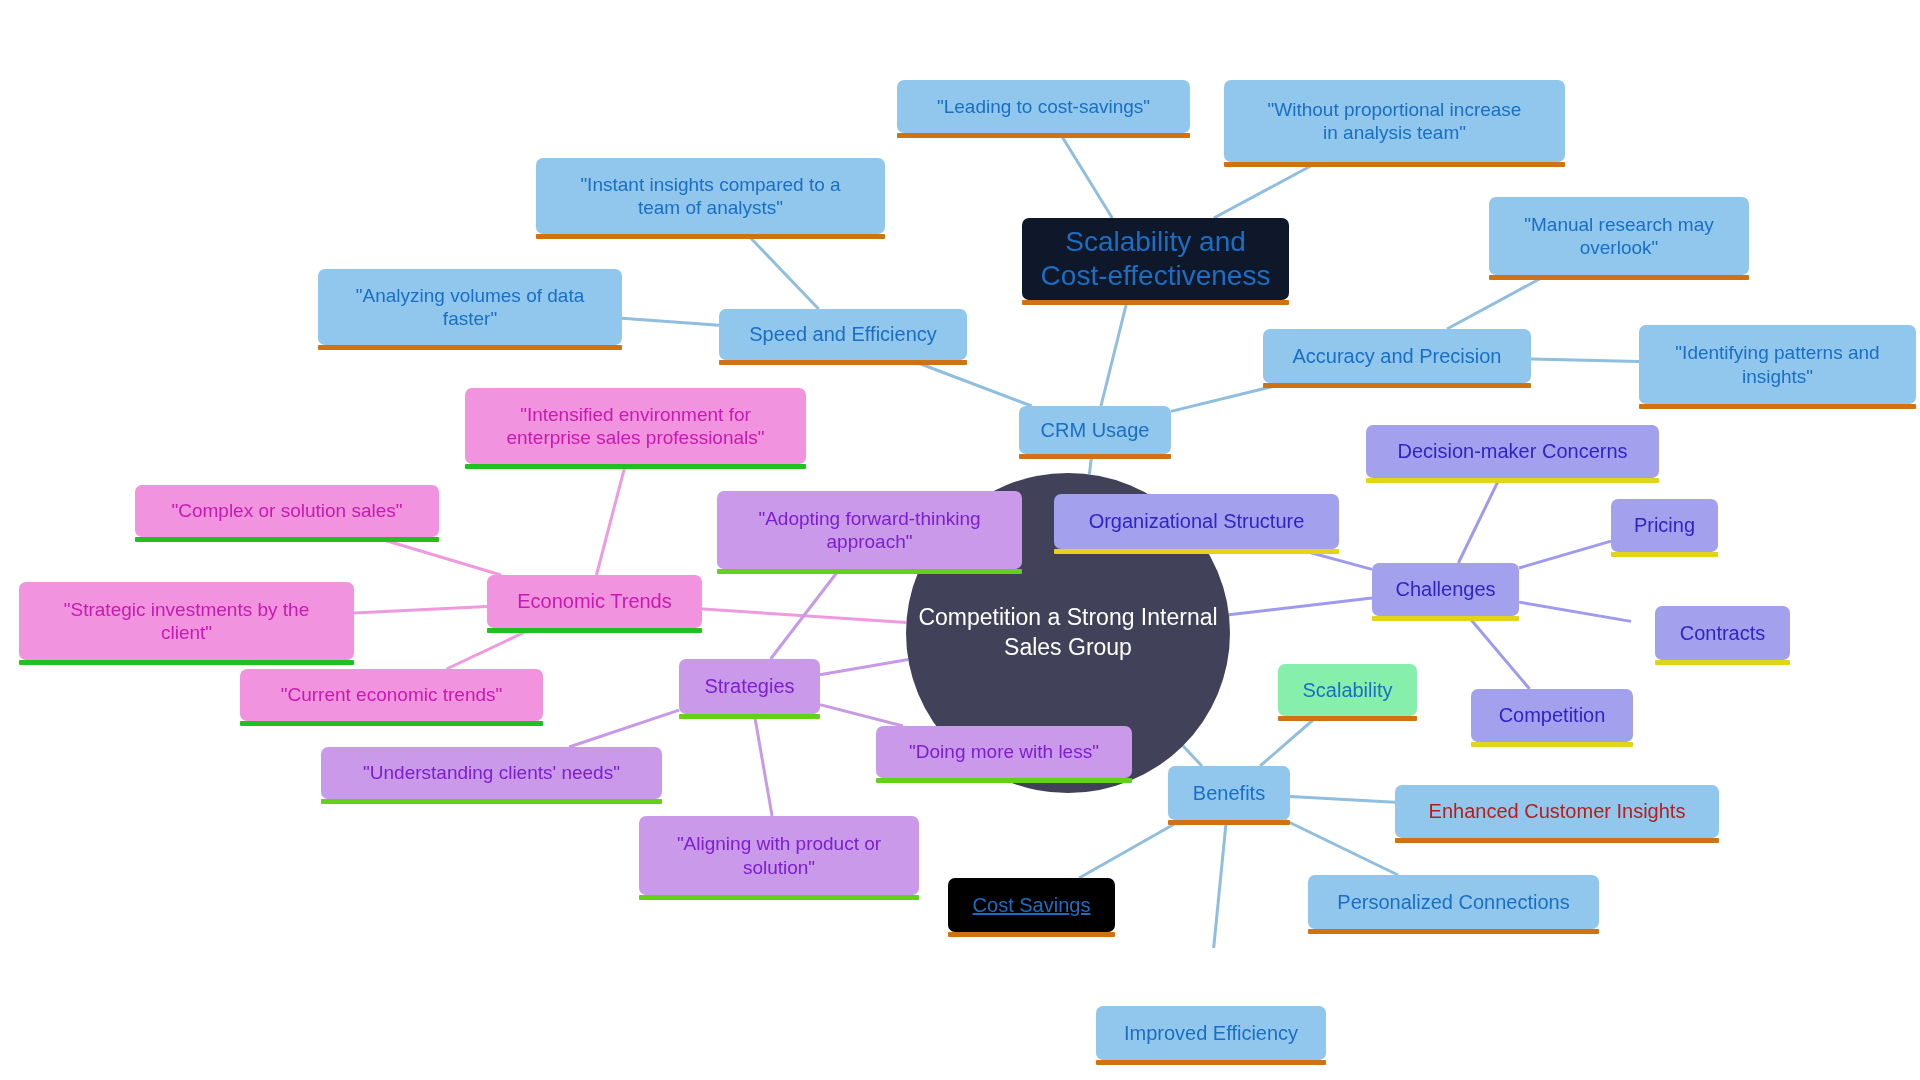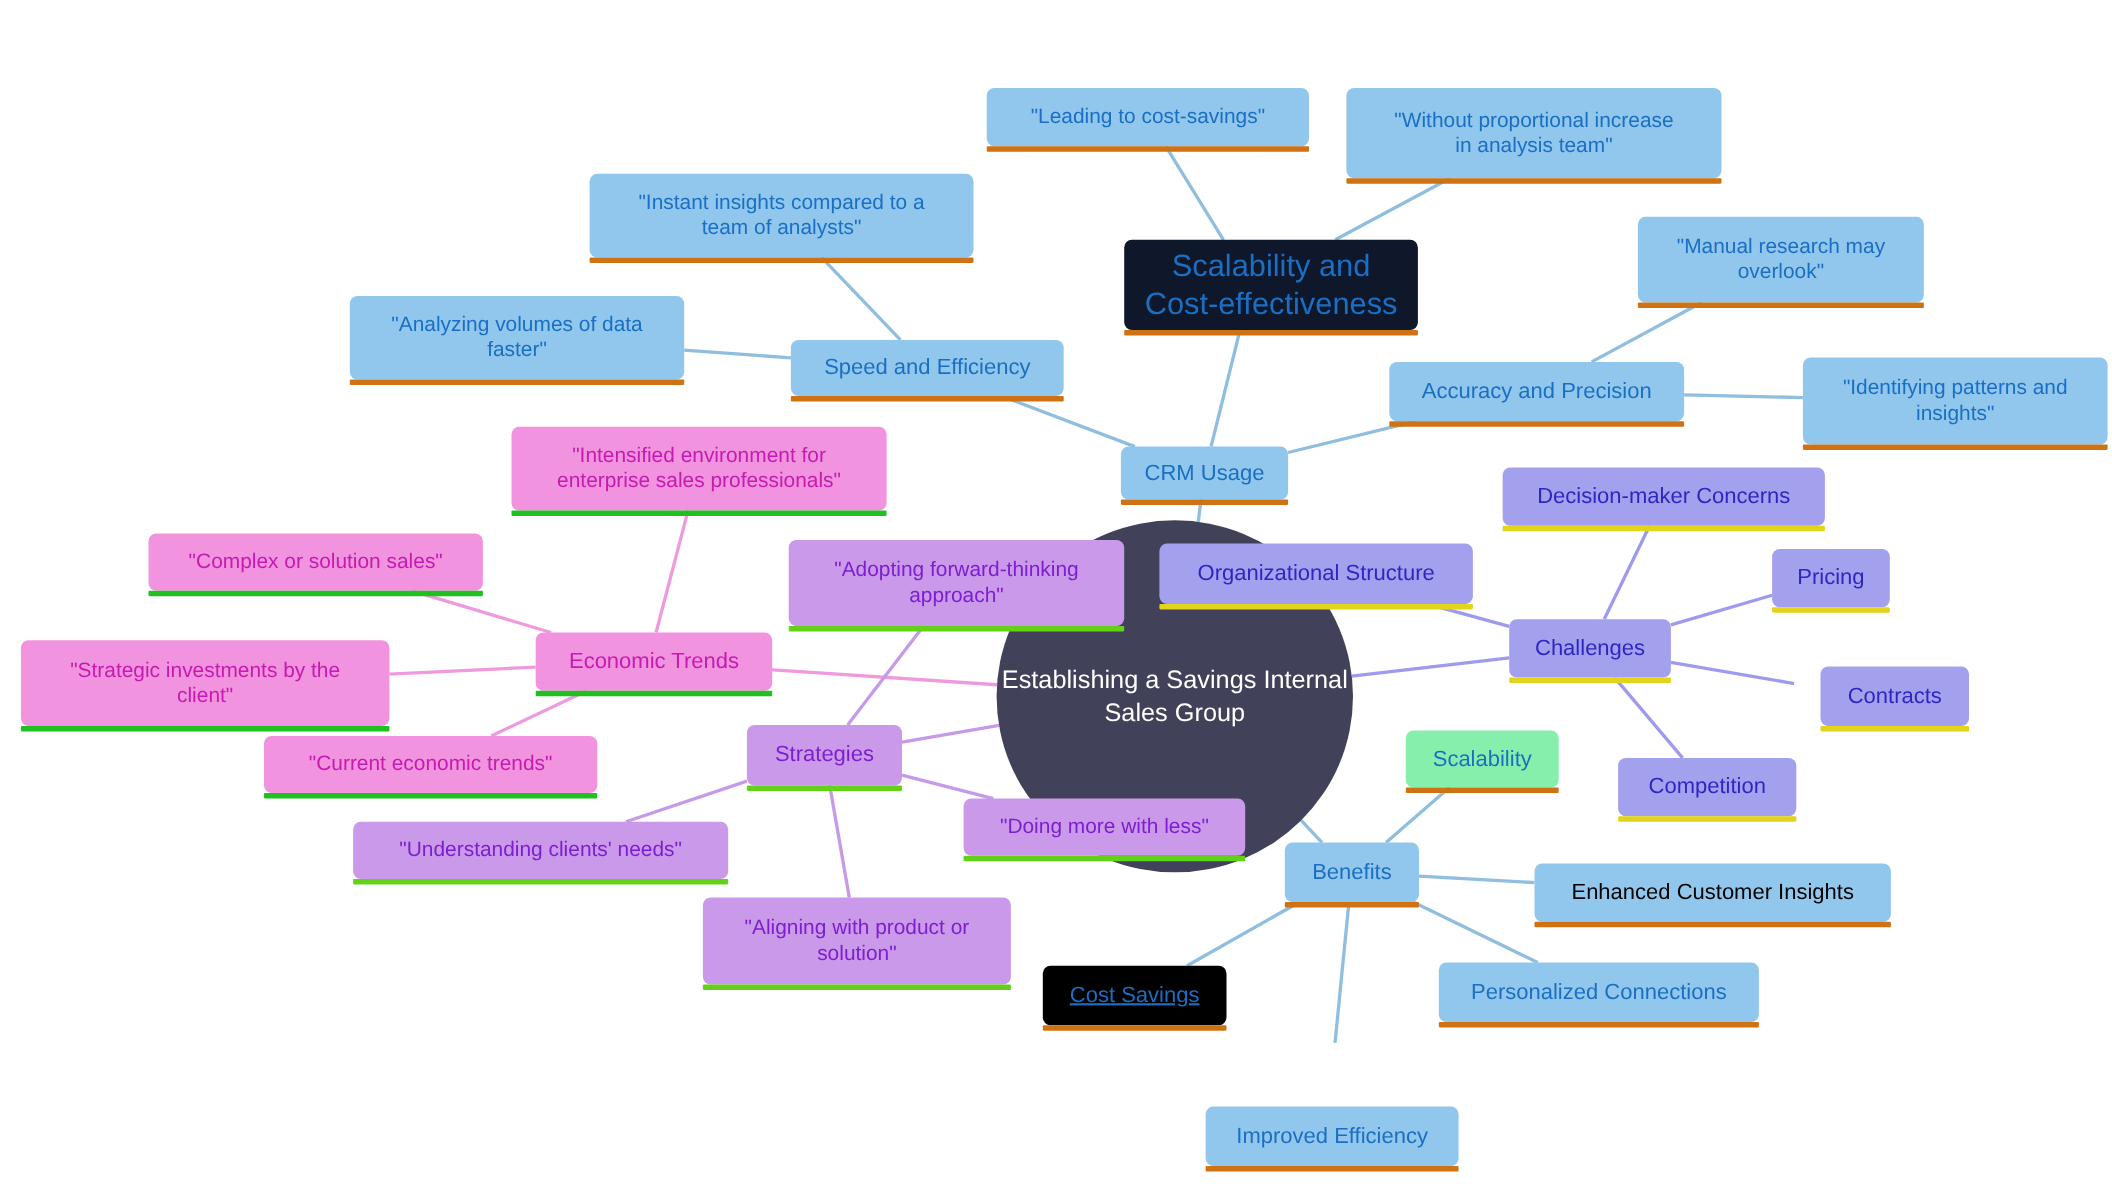--- a/index.html
+++ b/index.html
@@ -89,21 +89,21 @@
       <line x1="500.9226519337017" y1="575" x2="373.9060773480663" y2="537" stroke="#ef9ade" stroke-width="3"></line>
       <line x1="487" y1="606.4596774193549" x2="354" y2="612.8951612903226" stroke="#ef9ade" stroke-width="3"></line>
       <line x1="533.3823529411765" y1="628" x2="446.55882352941177" y2="669" stroke="#ef9ade" stroke-width="3"></line>
       <line x1="908.238206089522" y1="659.504660268498" x2="820" y2="674.657770800628" stroke="#c79ae8" stroke-width="3"></line>
       <line x1="770.5862619808306" y1="659" x2="839.5958466453674" y2="569" stroke="#c79ae8" stroke-width="3"></line>
       <line x1="820" y1="704.6444007858546" x2="902.9770992366413" y2="726" stroke="#c79ae8" stroke-width="3"></line>
       <line x1="679" y1="710.1366279069767" x2="569.0491329479769" y2="747" stroke="#c79ae8" stroke-width="3"></line>
       <line x1="754.3002958579882" y1="714" x2="772.1050295857988" y2="816" stroke="#c79ae8" stroke-width="3"></line>
     </svg>
   <div id="node-layer">
-      <div class="node-root" style="left: 906px; top: 473px; width: 324px; height: 320px; background: rgb(65, 66, 89); color: rgb(255, 255, 255); font-size: 23px;">Establishing a Savings Internal
+      <div class="node-root" style="left: 906px; top: 473px; width: 324px; height: 320px; background: rgb(65, 66, 89); color: rgb(255, 255, 255); font-size: 23px;">Competition a Strong Internal
 Sales Group</div>
       <div class="node" style="left: 1019px; top: 406px; width: 152px; height: 48px; background: rgb(145, 199, 236); color: rgb(26, 111, 196); font-size: 20px;">CRM Usage<span class="underline" style="background: rgb(206, 114, 20);"></span></div>
       <div class="node" style="left: 719px; top: 309px; width: 248px; height: 51px; background: rgb(145, 199, 236); color: rgb(26, 111, 196); font-size: 20px;">Speed and Efficiency<span class="underline" style="background: rgb(206, 114, 20);"></span></div>
       <div class="node" style="left: 318px; top: 269px; width: 304px; height: 76px; background: rgb(145, 199, 236); color: rgb(26, 111, 196); font-size: 19px;">"Analyzing volumes of data
 faster"<span class="underline" style="background: rgb(206, 114, 20);"></span></div>
       <div class="node" style="left: 536px; top: 158px; width: 349px; height: 76px; background: rgb(145, 199, 236); color: rgb(26, 111, 196); font-size: 19px;">"Instant insights compared to a
 team of analysts"<span class="underline" style="background: rgb(206, 114, 20);"></span></div>
       <div class="node" style="left: 1022px; top: 218px; width: 267px; height: 82px; background: #0f172a; color: rgb(26, 111, 196); font-size: 28px;">Scalability and
 Cost-effectiveness<span class="underline" style="background: rgb(206, 114, 20);"></span></div>
       <div class="node" style="left: 897px; top: 80px; width: 293px; height: 53px; background: rgb(145, 199, 236); color: rgb(26, 111, 196); font-size: 19px;">"Leading to cost-savings"<span class="underline" style="background: rgb(206, 114, 20);"></span></div>
@@ -115,21 +115,21 @@
       <div class="node" style="left: 1639px; top: 325px; width: 277px; height: 79px; background: rgb(145, 199, 236); color: rgb(26, 111, 196); font-size: 19px;">"Identifying patterns and
 insights"<span class="underline" style="background: rgb(206, 114, 20);"></span></div>
       <div class="node" style="left: 1054px; top: 494px; width: 285px; height: 55px; background: rgb(163, 160, 238); color: rgb(47, 37, 196); font-size: 20px;">Organizational Structure<span class="underline" style="background: rgb(225, 212, 26);"></span></div>
       <div class="node" style="left: 1372px; top: 563px; width: 147px; height: 53px; background: rgb(163, 160, 238); color: rgb(47, 37, 196); font-size: 20px;">Challenges<span class="underline" style="background: rgb(225, 212, 26);"></span></div>
       <div class="node" style="left: 1366px; top: 425px; width: 293px; height: 53px; background: rgb(163, 160, 238); color: rgb(47, 37, 196); font-size: 20px;">Decision-maker Concerns<span class="underline" style="background: rgb(225, 212, 26);"></span></div>
       <div class="node" style="left: 1611px; top: 499px; width: 107px; height: 53px; background: rgb(163, 160, 238); color: rgb(47, 37, 196); font-size: 20px;">Pricing<span class="underline" style="background: rgb(225, 212, 26);"></span></div>
       <div class="node" style="left: 1631px; top: 606px; width: 135px; height: 54px; background: rgb(163, 160, 238); color: rgb(47, 37, 196); font-size: 20px; margin-left: 24px;">Contracts<span class="underline" style="background: rgb(225, 212, 26);"></span></div>
       <div class="node" style="left: 1471px; top: 689px; width: 162px; height: 53px; background: rgb(163, 160, 238); color: rgb(47, 37, 196); font-size: 20px;">Competition<span class="underline" style="background: rgb(225, 212, 26);"></span></div>
       <div class="node" style="left: 1168px; top: 766px; width: 122px; height: 54px; background: rgb(145, 199, 236); color: rgb(26, 111, 196); font-size: 20px;">Benefits<span class="underline" style="background: rgb(206, 114, 20);"></span></div>
       <div class="node" style="left: 1278px; top: 664px; width: 139px; height: 52px; background: #86efac; color: rgb(26, 111, 196); font-size: 20px;">Scalability<span class="underline" style="background: rgb(206, 114, 20);"></span></div>
-      <div class="node" style="left: 1395px; top: 785px; width: 324px; height: 53px; background: rgb(145, 199, 236); color: #000000; font-size: 20px;">Enhanced Customer Insights<span class="underline" style="background: rgb(206, 114, 20);"></span></div>
+      <div class="node" style="left: 1395px; top: 785px; width: 324px; height: 53px; background: rgb(145, 199, 236); color: #b91c1c; font-size: 20px;">Enhanced Customer Insights<span class="underline" style="background: rgb(206, 114, 20);"></span></div>
       <div class="node" style="left: 1308px; top: 875px; width: 291px; height: 54px; background: rgb(145, 199, 236); color: rgb(26, 111, 196); font-size: 20px;">Personalized Connections<span class="underline" style="background: rgb(206, 114, 20);"></span></div>
       <div class="node" style="left: 1096px; top: 996px; width: 230px; height: 54px; background: rgb(145, 199, 236); color: rgb(26, 111, 196); font-size: 20px; margin-top: 10px;">Improved Efficiency<span class="underline" style="background: rgb(206, 114, 20);"></span></div>
       <div class="node" style="left: 948px; top: 878px; width: 167px; height: 54px; background: #000000; color: rgb(26, 111, 196); font-size: 20px; text-decoration: underline;">Cost Savings<span class="underline" style="background: rgb(206, 114, 20);"></span></div>
       <div class="node" style="left: 487px; top: 575px; width: 215px; height: 53px; background: rgb(241, 147, 222); color: rgb(200, 26, 176); font-size: 20px;">Economic Trends<span class="underline" style="background: rgb(33, 192, 33);"></span></div>
       <div class="node" style="left: 465px; top: 388px; width: 341px; height: 76px; background: rgb(241, 147, 222); color: rgb(200, 26, 176); font-size: 19px;">"Intensified environment for
 enterprise sales professionals"<span class="underline" style="background: rgb(33, 192, 33);"></span></div>
       <div class="node" style="left: 135px; top: 485px; width: 304px; height: 52px; background: rgb(241, 147, 222); color: rgb(200, 26, 176); font-size: 19px;">"Complex or solution sales"<span class="underline" style="background: rgb(33, 192, 33);"></span></div>
       <div class="node" style="left: 19px; top: 582px; width: 335px; height: 78px; background: rgb(241, 147, 222); color: rgb(200, 26, 176); font-size: 19px;">"Strategic investments by the
 client"<span class="underline" style="background: rgb(33, 192, 33);"></span></div>
       <div class="node" style="left: 240px; top: 669px; width: 303px; height: 52px; background: rgb(241, 147, 222); color: rgb(200, 26, 176); font-size: 19px;">"Current economic trends"<span class="underline" style="background: rgb(33, 192, 33);"></span></div>

